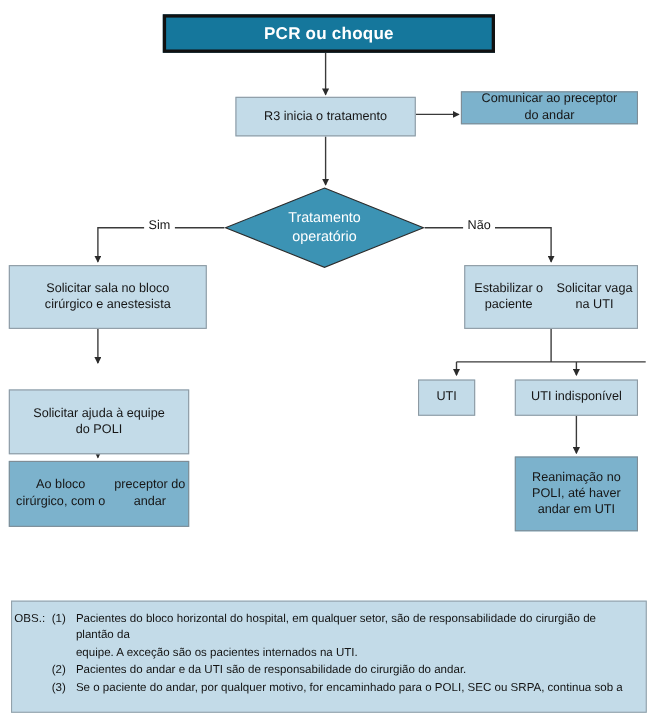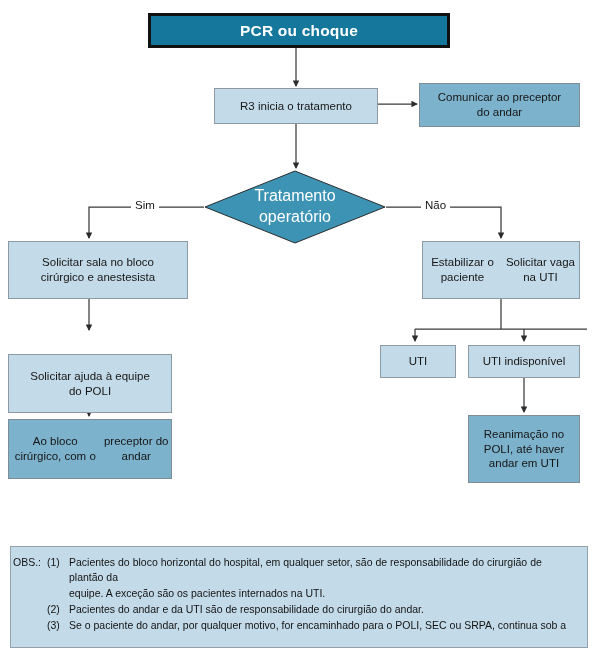--- a/index.html
+++ b/index.html
@@ -81,21 +81,21 @@
   .diamond-label {
     position: absolute;
     left: 0; top: 0;
     width: 100%;
     height: 100%;
     display: flex;
     align-items: center;
     justify-content: center;
     text-align: center;
     color: #ffffff;
-    font-size: 16px;
+    font-size: 13px;
     line-height: 1.3;
     pointer-events: none;
   }
 
   
   .branch-label {
     position: absolute;
     z-index: 3;
     background: #ffffff;
     padding: 0 4px;
@@ -174,21 +174,21 @@
   </svg>
 
   <div class="node title-node" style="left:148px; top:13px; width:302px; height:35px;">
     <span>PCR ou choque</span>
   </div>
 
   <div class="node box-light" style="left:214px; top:88px; width:164px; height:36px;">
     <span>R3 inicia o tratamento</span>
   </div>
 
-  <div class="node box-medium" style="left:419px; top:83px; width:161px; height:44px; flex-direction:column;">
+  <div class="node box-medium" style="left:419px; top:83px; width:161px; height:30px; flex-direction:column;">
     <span>Comunicar ao preceptor</span>
     <span>do andar</span>
   </div>
 
   <div class="diamond-wrap" style="left:204px; top:170px; width:182px; height:74px;">
     <svg width="182" height="74" viewBox="0 0 182 74">
       <polygon points="91,1 181,37 91,73 1,37" fill="#3c93b4" stroke="#2b2b2b" stroke-width="1"></polygon>
     </svg>
     <div class="diamond-label">
       <div>
@@ -218,21 +218,21 @@
   <div class="node box-medium" style="left:8px; top:419px; width:164px; height:60px; flex-direction:row;">
     <span>Ao bloco cirúrgico, com o</span>
     <span>preceptor do andar</span>
   </div>
 
   <div class="node box-light" style="left:422px; top:241px; width:158px; height:58px; flex-direction:row;">
     <span>Estabilizar o paciente</span>
     <span>Solicitar vaga na UTI</span>
   </div>
 
-  <div class="node box-light" style="left:380px; top:345px; width:76px; height:33px;align-items:center;">
+  <div class="node box-light" style="left:380px; top:345px; width:52px; height:33px;align-items:center;">
     <span>UTI</span>
   </div>
 
   <div class="node box-light" style="left:468px; top:345px; width:112px; height:33px;">
     <span>UTI indisponível</span>
   </div>
 
   <div class="node box-medium" style="left:468px; top:415px; width:112px; height:68px; flex-direction:column;">
     <span>Reanimação no</span>
     <span>POLI, até haver</span>

